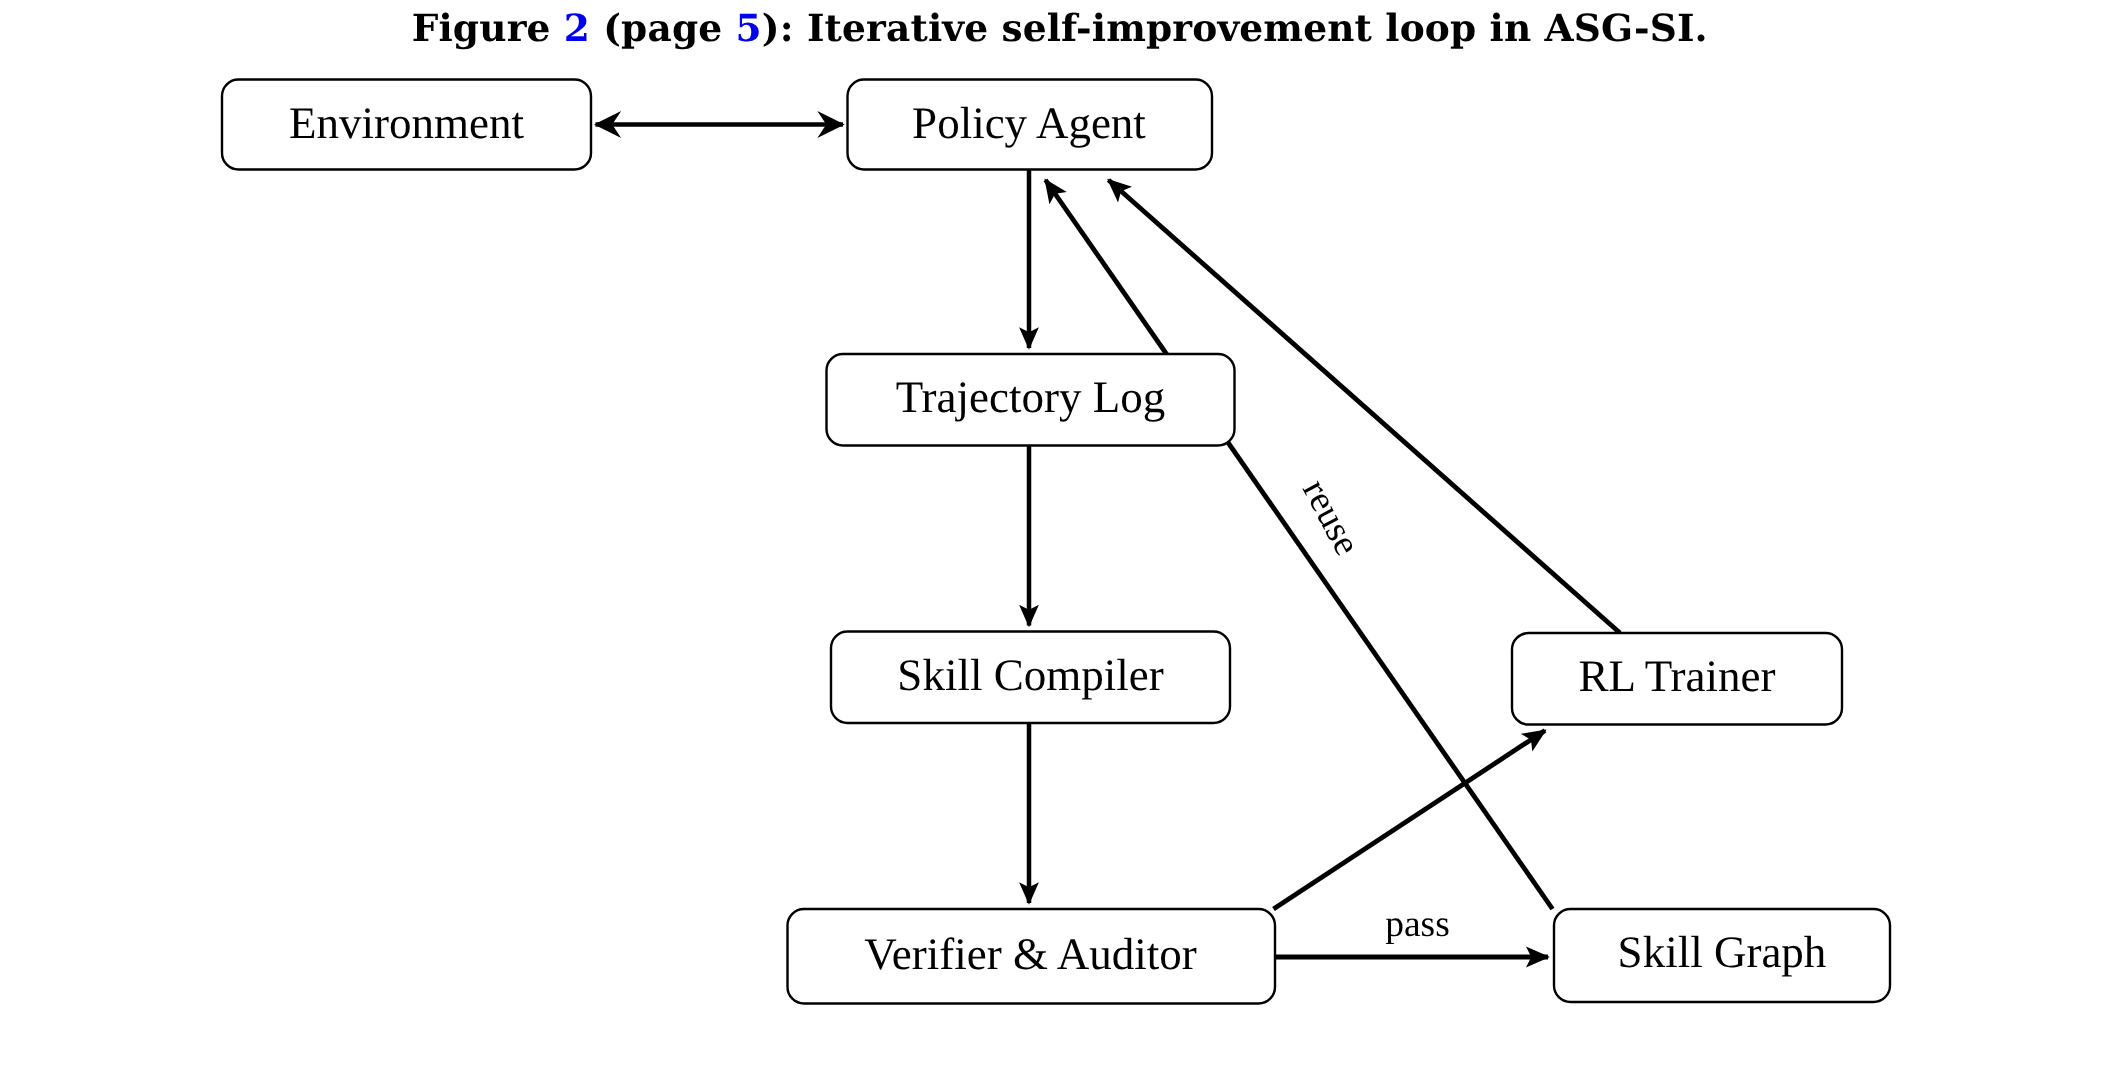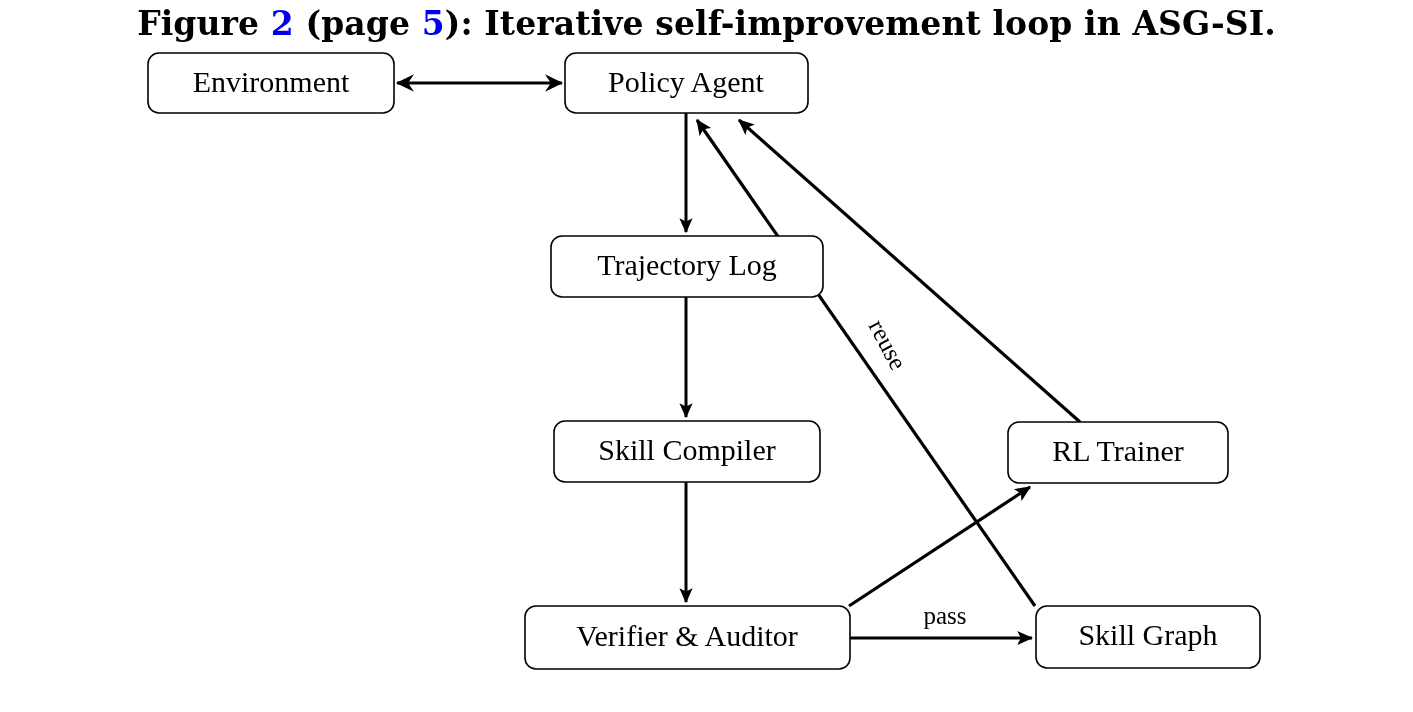--- a/index.html
+++ b/index.html
@@ -20,21 +20,21 @@
     background: #ffffff;
   }
   #figure-caption {
     position: absolute;
     left: 0;
     top: 4px;
     width: 1413px;
     text-align: center;
     font-family: "DejaVu Serif", serif;
     font-weight: bold;
-    font-size: 33px;
+    font-size: 25px;
     letter-spacing: 0.1px;
     color: #000000;
     white-space: nowrap;
   }
   #figure-caption .num {
     color: #0000ee;
   }
   #diagram-svg {
     position: absolute;
     left: 0;

